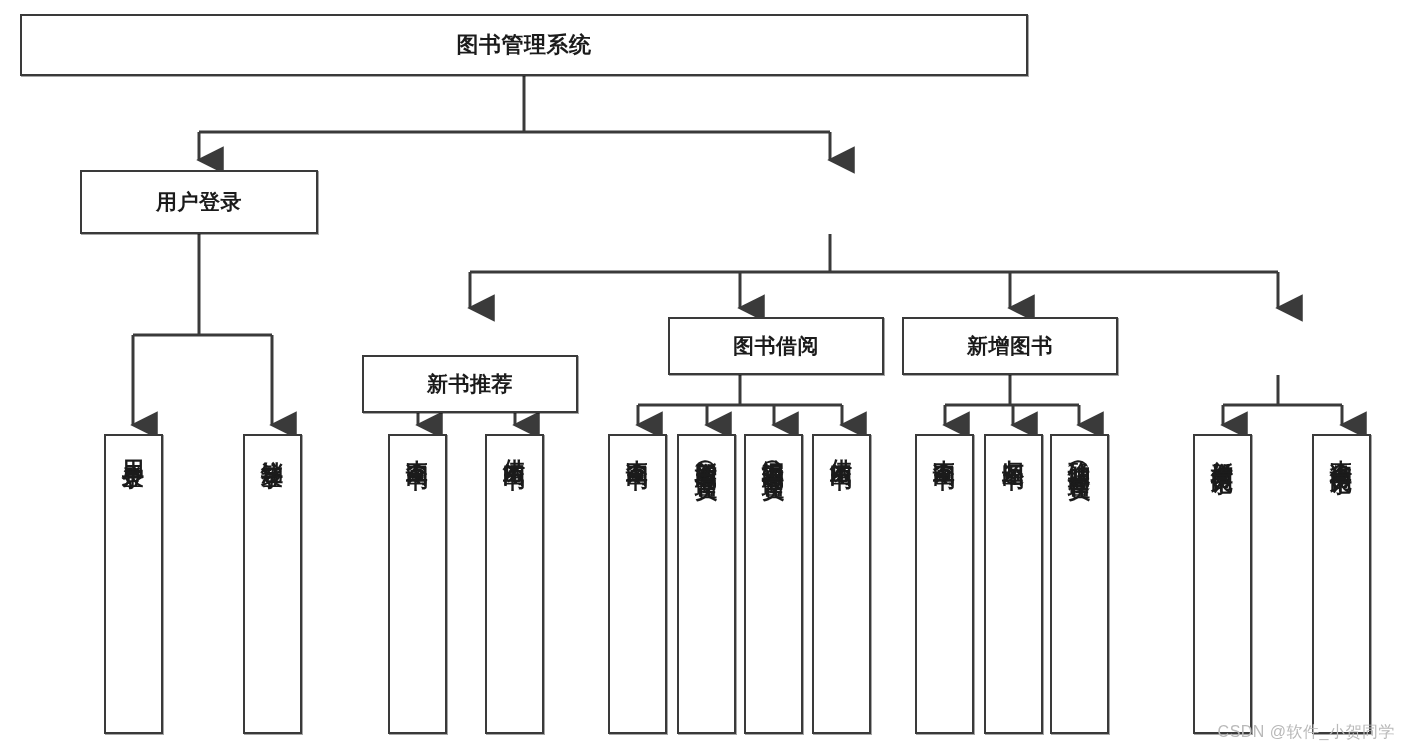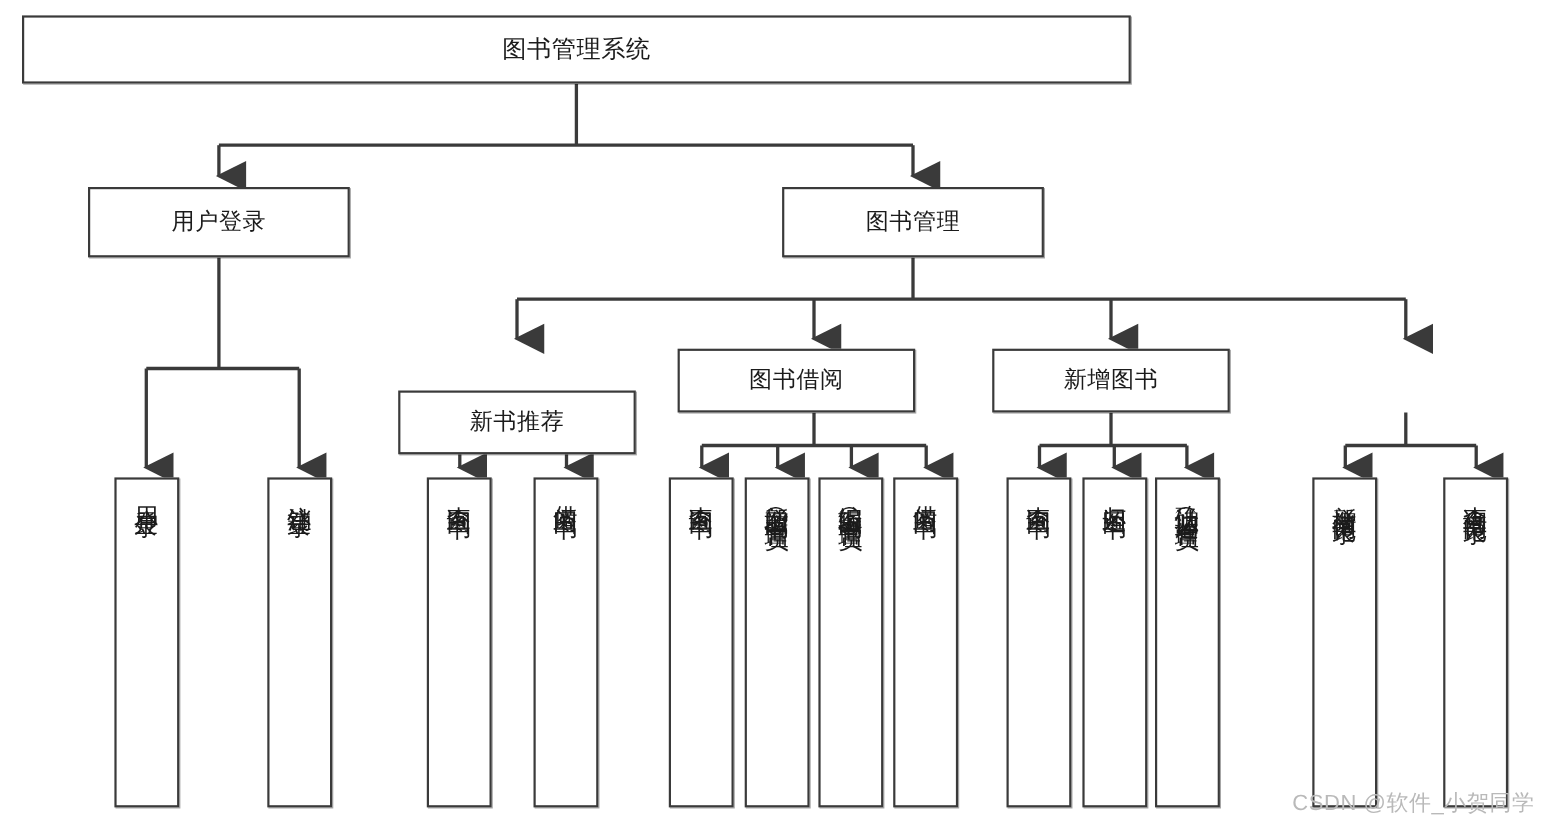--- a/index.html
+++ b/index.html
@@ -30,20 +30,21 @@
     position: absolute;
     box-sizing: border-box;
     background: #ffffff;
     border: 2px solid #3a3a3a;
     box-shadow: 1px 1px 0 rgba(0,0,0,0.35);
     display: flex;
     align-items: center;
     justify-content: center;
     color: #1b1b1b;
     z-index: 2;
+    font-weight: bold;
   }
   .node .lbl {
     text-align: center;
     line-height: 1.18;
     white-space: nowrap;
   }
   
   .node.h .lbl {
     font-size: 21px;
     letter-spacing: 0.5px;
@@ -62,21 +63,21 @@
     text-orientation: upright;
     font-size: 22px;
     line-height: 1.05;
     letter-spacing: 3px;
     white-space: nowrap;
   }
   .watermark {
     position: absolute;
     right: 10px;
     bottom: 4px;
-    font-size: 20px;
+    font-size: 16px;
     color: #b9b9b9;
     letter-spacing: 0.5px;
     z-index: 5;
     white-space: nowrap;
   }
 </style>
 </head>
 <body>
 
 <div id="canvas">
@@ -132,28 +133,25 @@
     </g>
   </svg>
 
   <div class="node h root" style="left:20px; top:14px; width:1008px; height:62px;">
     <span class="lbl">图书管理系统</span>
   </div>
 
   <div class="node h" style="left:80px; top:170px; width:238px; height:64px;">
     <span class="lbl">用户登录</span>
   </div>
-  <div class="node h" style="left:711px; top:170px; width:238px; height:64px;">
-    <span class="lbl">图书管理</span>
-  </div>
 
   <div class="node h" style="left:362px; top:317px; width:216px; height:58px;margin-top:38px;">
     <span class="lbl">新书推荐</span>
   </div>
-  <div class="node h" style="left:616px; top:317px; width:216px; height:58px;">
+  <div class="node h" style="left:668px; top:317px; width:216px; height:58px;">
     <span class="lbl">图书借阅</span>
   </div>
   <div class="node h" style="left:902px; top:317px; width:216px; height:58px;">
     <span class="lbl">新增图书</span>
   </div>
 
   <div class="node v" style="left:104px; top:434px; width:59px; height:300px;">
     <span class="lbl">用户登录</span>
   </div>
   <div class="node v" style="left:243px; top:434px; width:59px; height:300px;">

